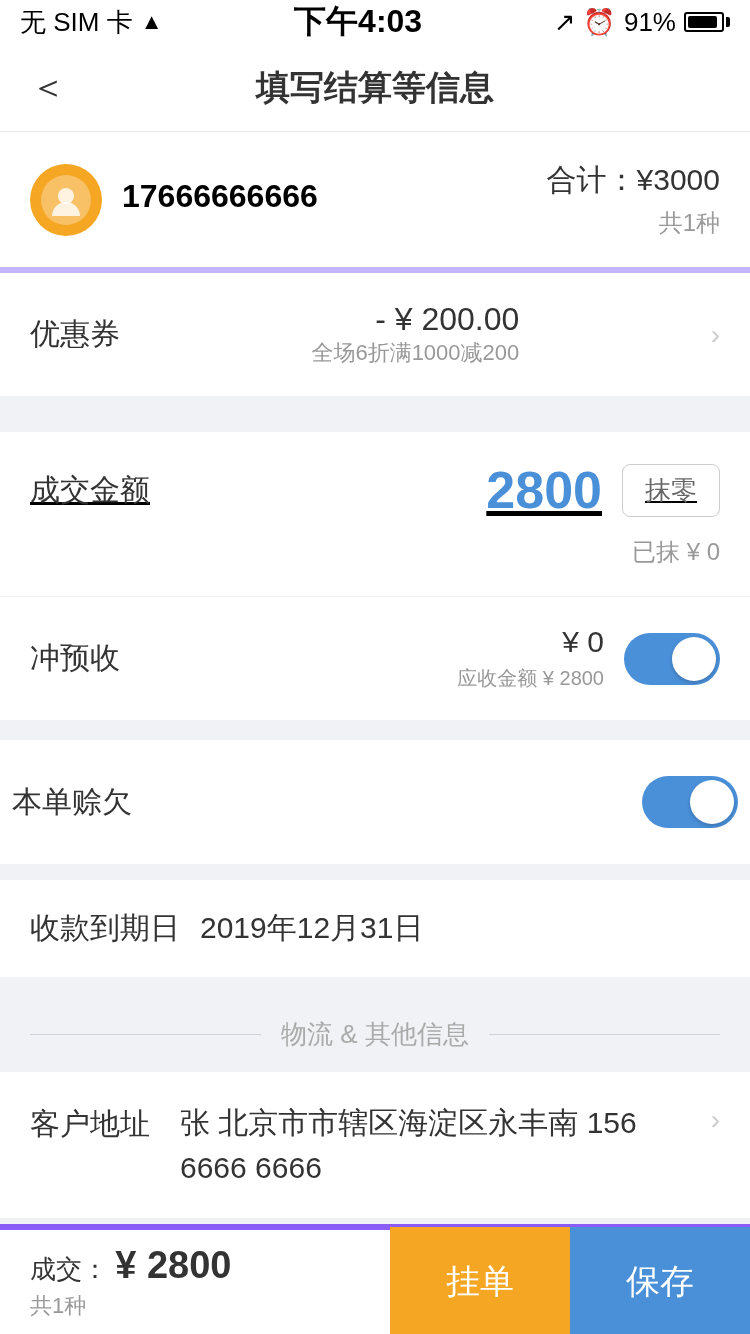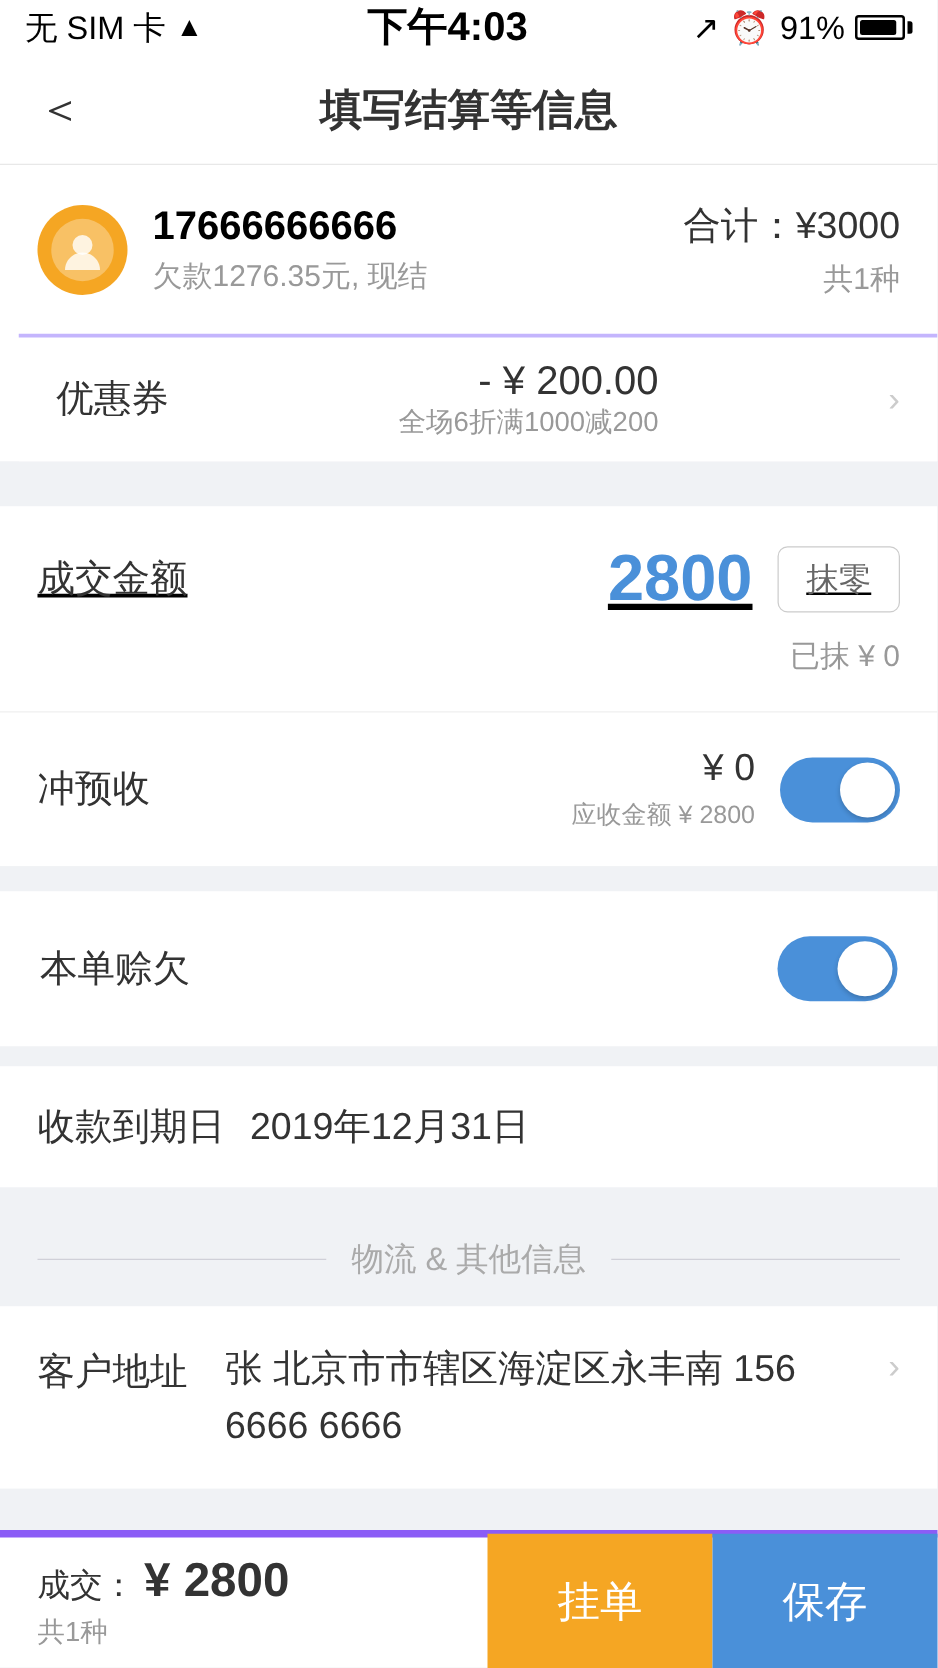--- a/index.html
+++ b/index.html
@@ -159,24 +159,23 @@
     .total-count {
       font-size: 24px;
       color: #999;
     }
 
     
     .coupon-row {
       display: flex;
       align-items: center;
       justify-content: space-between;
-      padding: 16px 30px;
-      background: #fff;
-      border-top: 3px solid #c4b5fd;
-      margin-left: 15px;
+      padding: 28px 30px;
+      background: #fff;
+      border-top: 6px solid #c4b5fd;
     }
     .coupon-label {
       font-size: 30px;
       color: #333;
     }
     .coupon-amount {
       font-size: 32px;
       color: #333;
       font-weight: 500;
     }
@@ -292,21 +291,21 @@
       top: 4px;
       right: 4px;
       box-shadow: 0 2px 4px rgba(0,0,0,0.2);
     }
 
     
     .debt-row {
       display: flex;
       align-items: center;
       justify-content: space-between;
-      padding: 36px 32px;
+      padding: 36px 12px;
       background: #fff;
       margin-bottom: 16px;
     }
     .debt-label {
       font-size: 30px;
       color: #333;
     }
 
     
     .date-row {
@@ -461,21 +460,20 @@
       <div class="avatar">
         <div class="avatar-icon">
           <svg width="36" height="36" viewBox="0 0 36 36" fill="none">
             <circle cx="18" cy="14" r="8" fill="white" opacity="0.8"></circle>
             <path d="M4 34c0-7.732 6.268-14 14-14s14 6.268 14 14" fill="white" opacity="0.8"></path>
           </svg>
         </div>
       </div>
       <div class="user-info">
         <div class="user-phone">17666666666</div>
-        <div class="user-debt">欠款1276.35元, 现结</div>
       </div>
       <div class="user-total">
         <div class="total-amount">合计：¥3000</div>
         <div class="total-count">共1种</div>
       </div>
     </div>
 
     <div class="coupon-row">
       <span class="coupon-label">优惠券</span>
       <div class="coupon-info">

